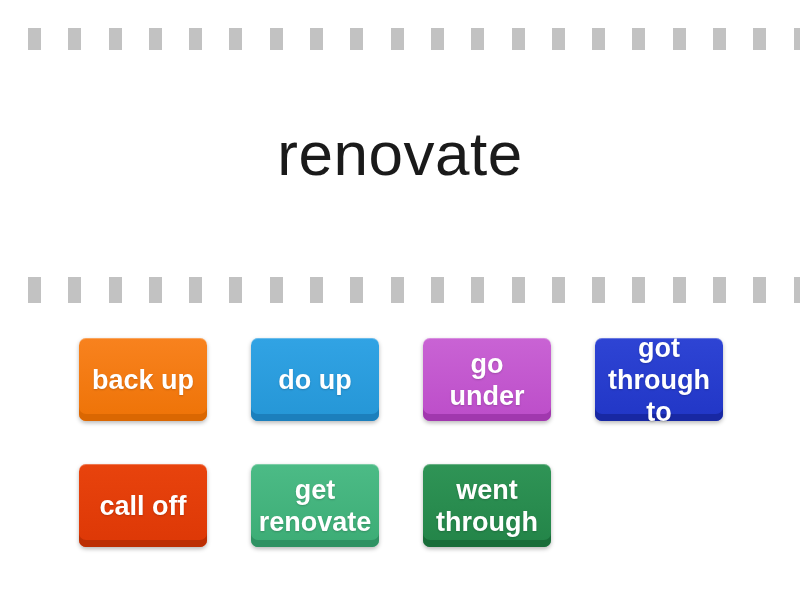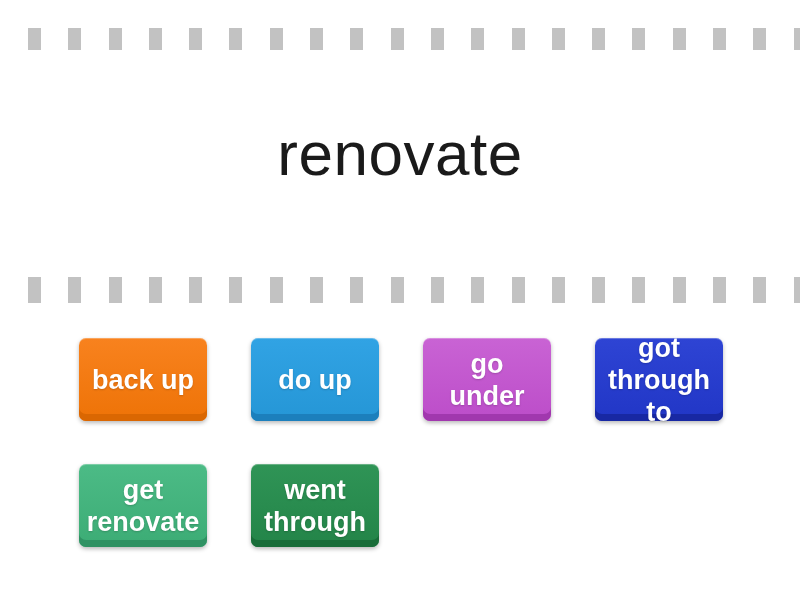--- a/index.html
+++ b/index.html
@@ -103,20 +103,23 @@
     <button class="tile" style="--c1: #31A3E4; --c2: #2596D6; --c3: #1C7FBC;">
       <span class="tile-label">do up</span>
     </button>
     <button class="tile" style="--c1: #C963D4; --c2: #BC4DC9; --c3: #A138AE;">
       <span class="tile-label">go under</span>
     </button>
     <button class="tile" style="--c1: #2E44D4; --c2: #2136C6; --c3: #1828A3;">
       <span class="tile-label">got
 through to</span>
     </button>
+    <button class="tile" style="--c1: #E8430D; --c2: #DD3806; --c3: #BC2F04;">
+      <span class="tile-label">call off</span>
+    </button>
     <button class="tile" style="--c1: #4CBB86; --c2: #3CAC75; --c3: #2F9263;">
       <span class="tile-label">get
 renovate</span>
     </button>
     <button class="tile" style="--c1: #2F9456; --c2: #238448; --c3: #196D39;">
       <span class="tile-label">went
 through</span>
     </button>
   </div>
 

